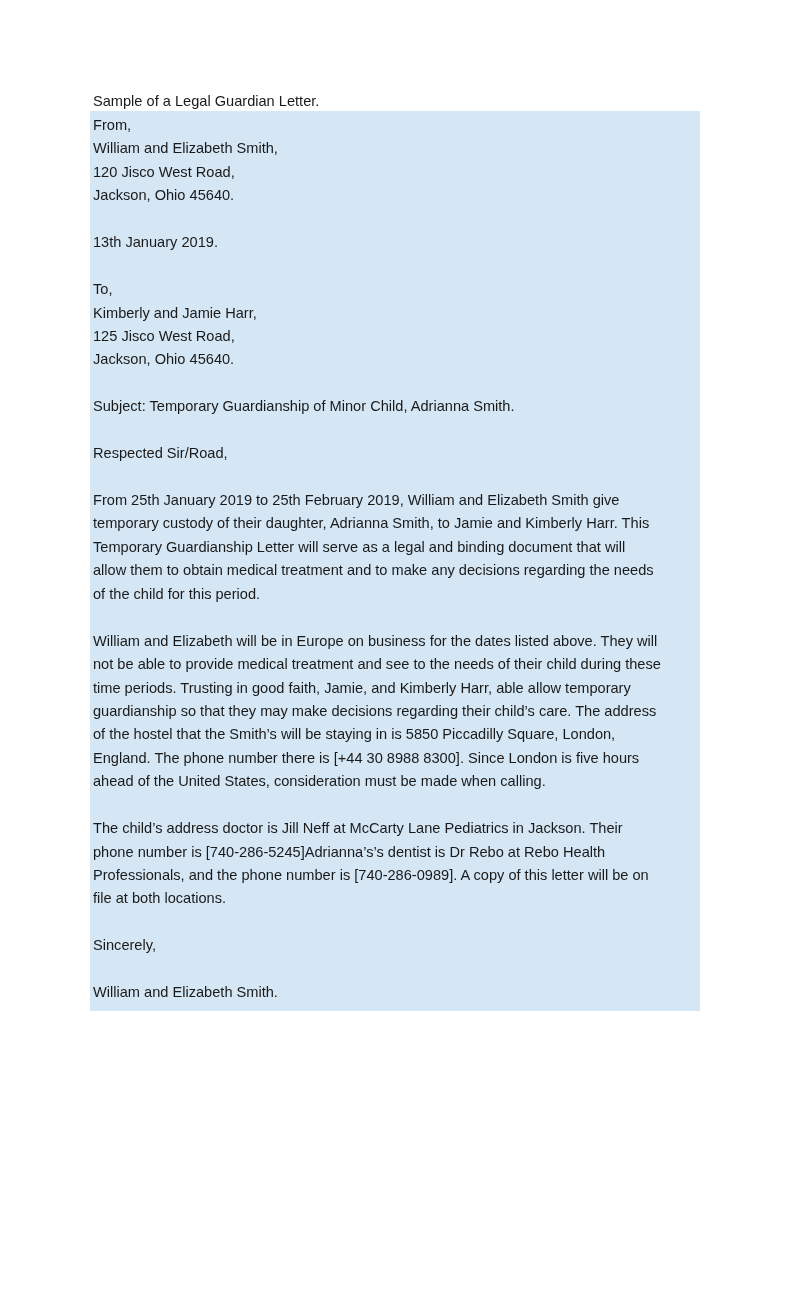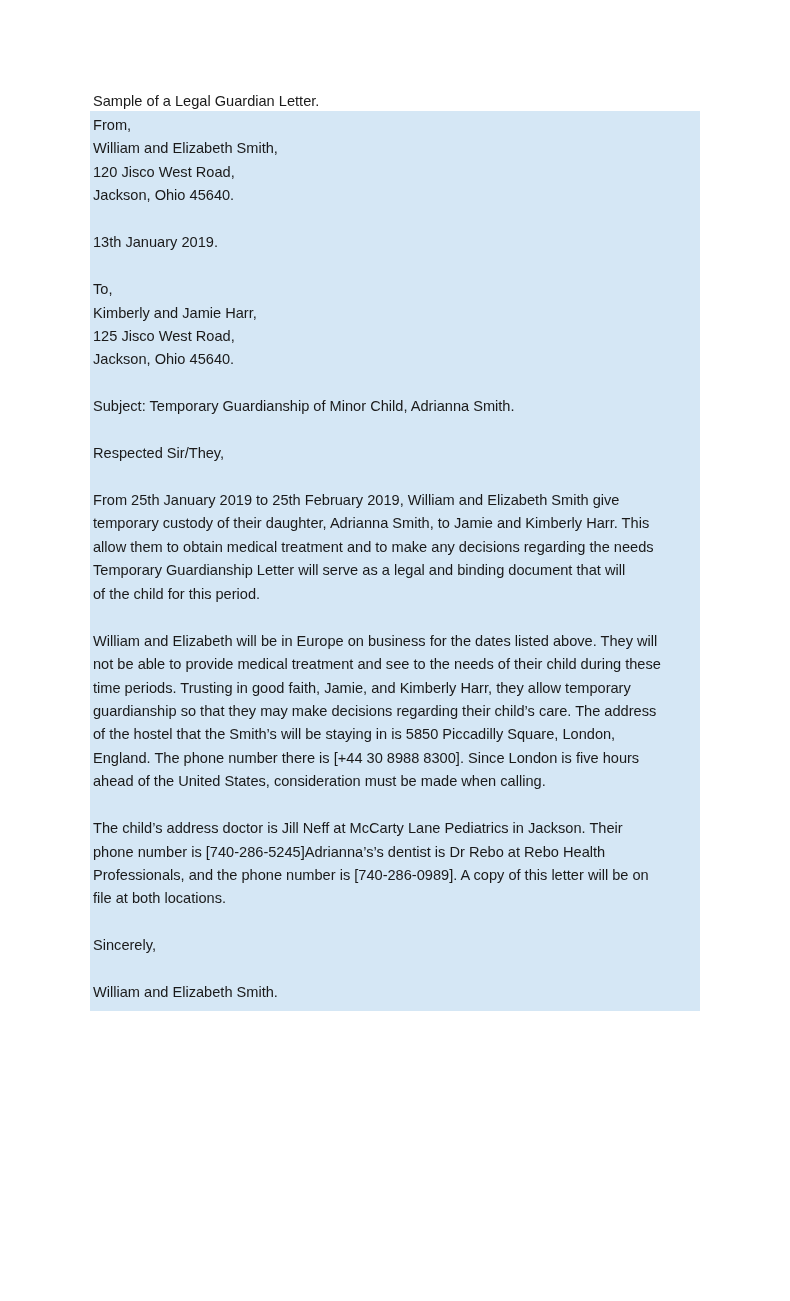--- a/index.html
+++ b/index.html
@@ -32,36 +32,36 @@
     <div class="blank"></div>
     <div>
       <div class="line">To,</div>
       <div class="line">Kimberly and Jamie Harr,</div>
       <div class="line">125 Jisco West Road,</div>
       <div class="line">Jackson, Ohio 45640.</div>
     </div>
     <div class="blank"></div>
     <div class="line">Subject: Temporary Guardianship of Minor Child, Adrianna Smith.</div>
     <div class="blank"></div>
-    <div class="line">Respected Sir/They,</div>
+    <div class="line">Respected Sir/Road,</div>
     <div class="blank"></div>
 
     <div>
       <div class="line">From 25th January 2019 to 25th February 2019, William and Elizabeth Smith give</div>
       <div class="line">temporary custody of their daughter, Adrianna Smith, to Jamie and Kimberly Harr. This</div>
+      <div class="line">Temporary Guardianship Letter will serve as a legal and binding document that will</div>
       <div class="line">allow them to obtain medical treatment and to make any decisions regarding the needs</div>
-      <div class="line">Temporary Guardianship Letter will serve as a legal and binding document that will</div>
       <div class="line">of the child for this period.</div>
     </div>
     <div class="blank"></div>
 
     <div>
       <div class="line">William and Elizabeth will be in Europe on business for the dates listed above. They will</div>
       <div class="line">not be able to provide medical treatment and see to the needs of their child during these</div>
-      <div class="line">time periods. Trusting in good faith, Jamie, and Kimberly Harr, they allow temporary</div>
+      <div class="line">time periods. Trusting in good faith, Jamie, and Kimberly Harr, able allow temporary</div>
       <div class="line">guardianship so that they may make decisions regarding their child’s care. The address</div>
       <div class="line">of the hostel that the Smith’s will be staying in is 5850 Piccadilly Square, London,</div>
       <div class="line">England. The phone number there is [+44 30 8988 8300]. Since London is five hours</div>
       <div class="line">ahead of the United States, consideration must be made when calling.</div>
     </div>
     <div class="blank"></div>
 
     <div>
       <div class="line">The child’s address doctor is Jill Neff at McCarty Lane Pediatrics in Jackson. Their</div>
       <div class="line">phone number is [740-286-5245]Adrianna’s’s dentist is Dr Rebo at Rebo Health</div>

